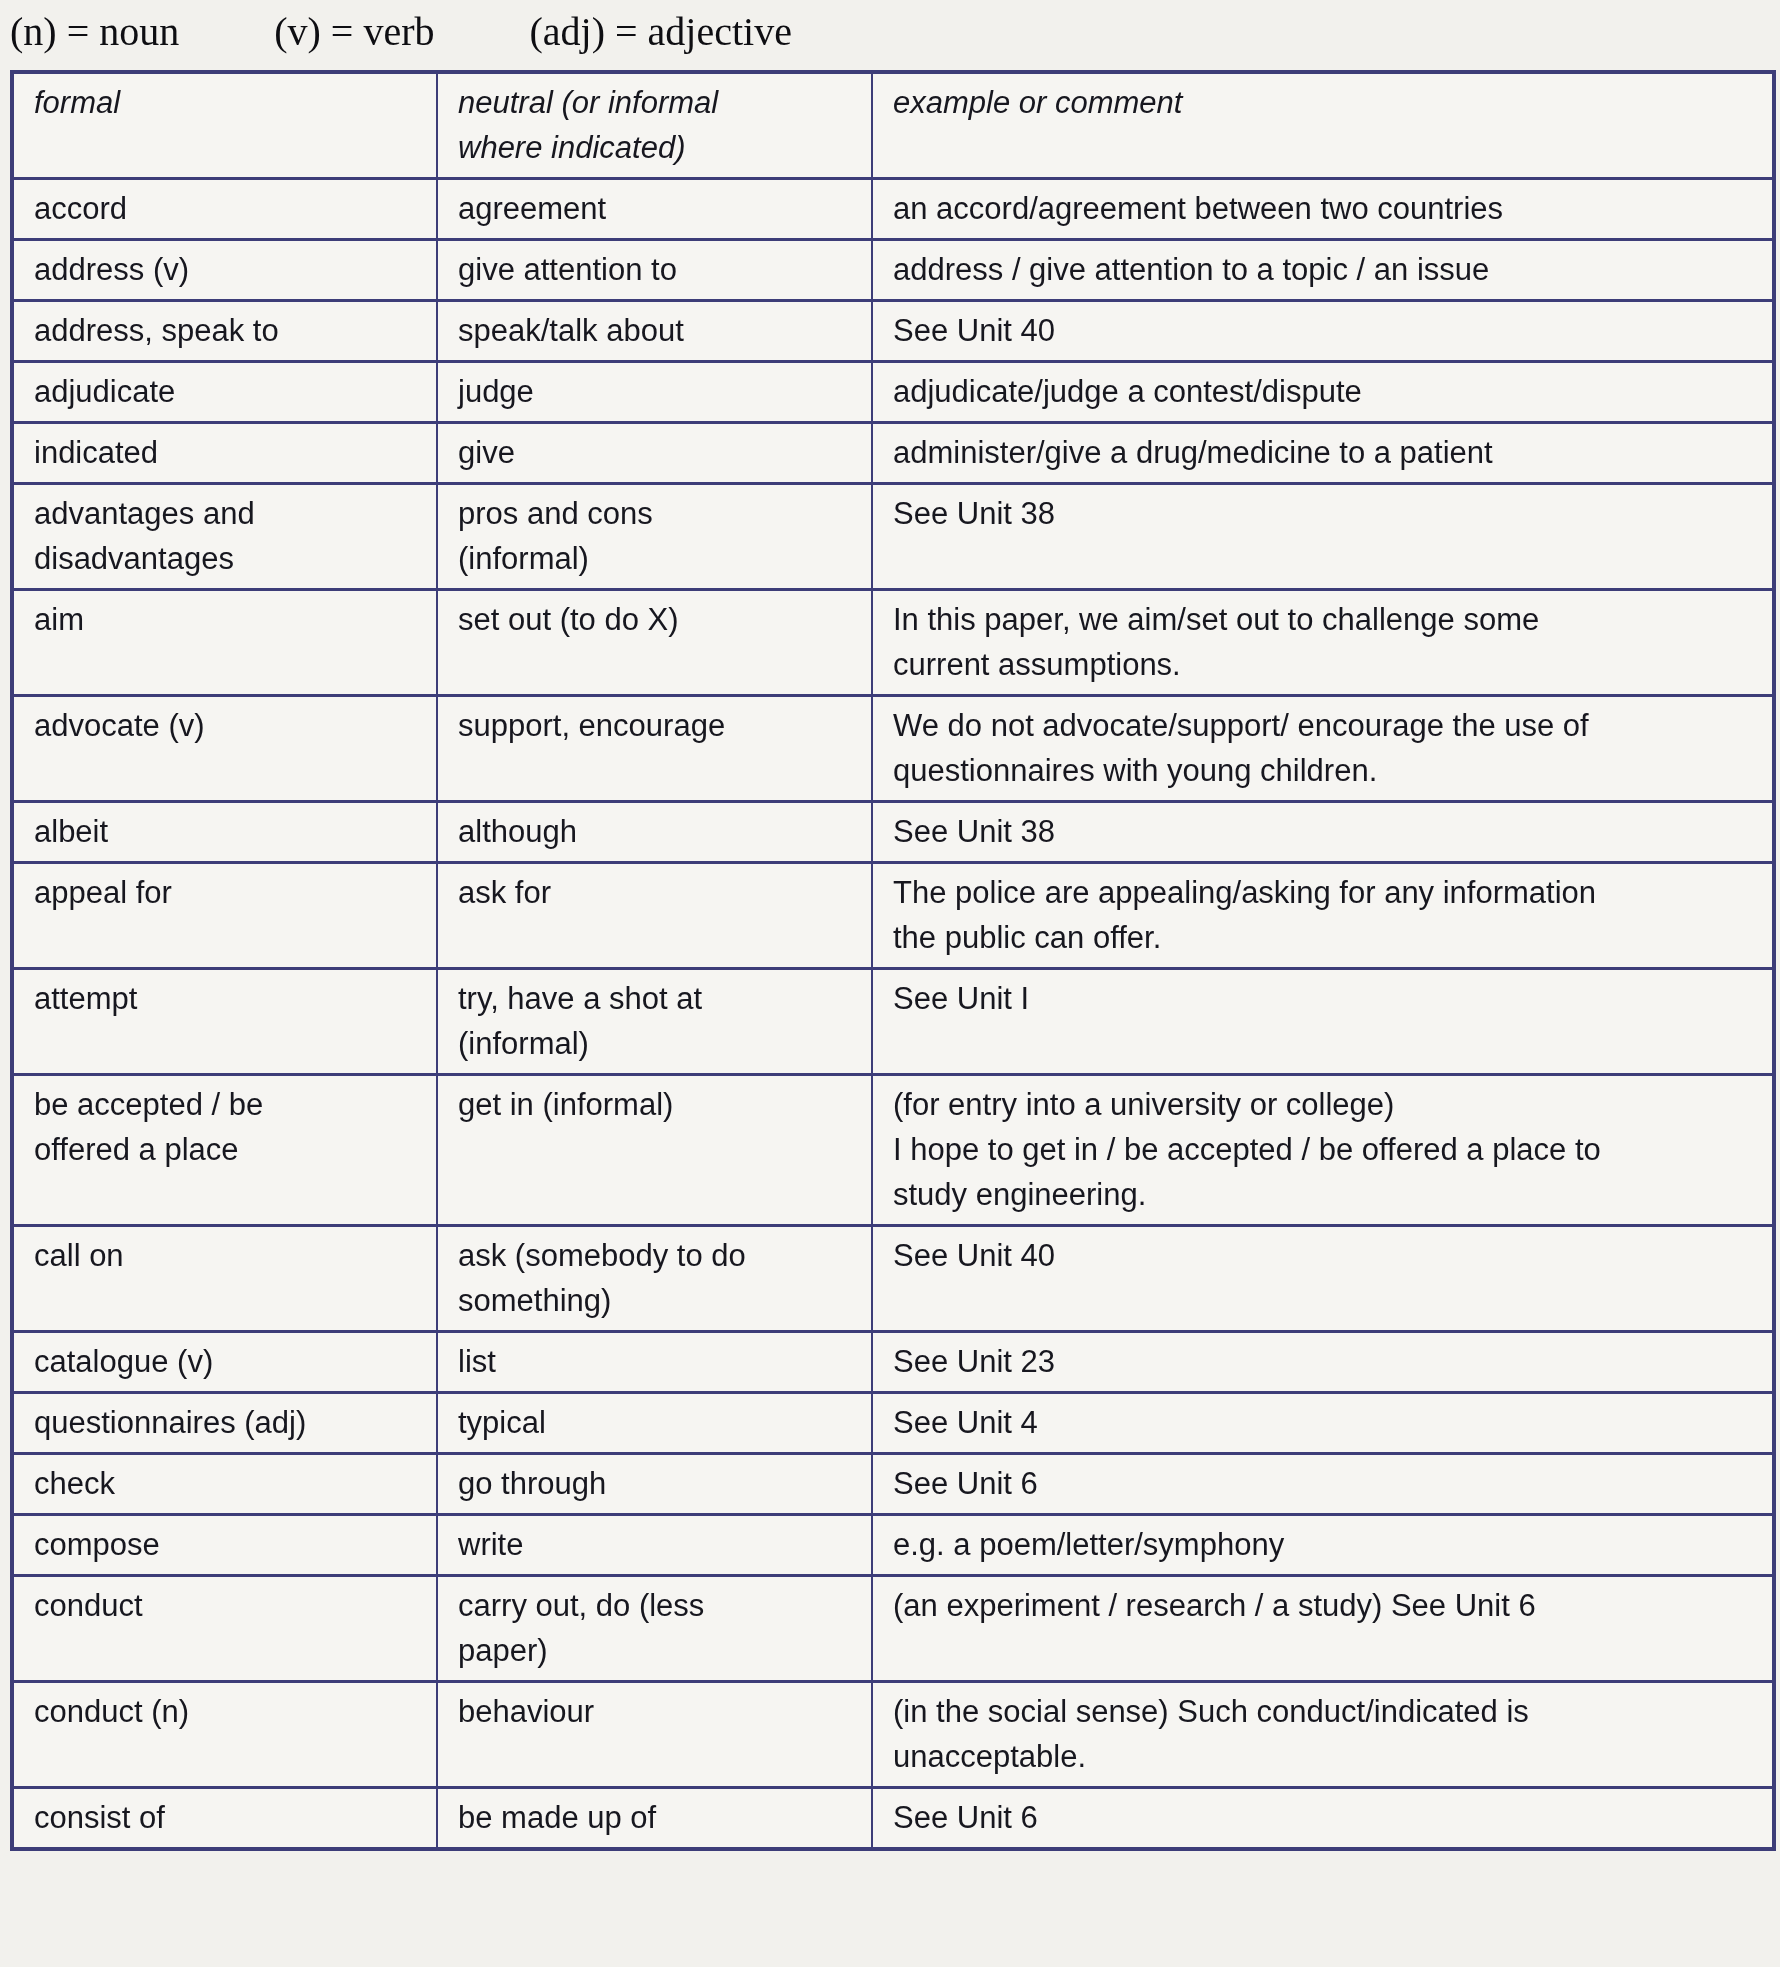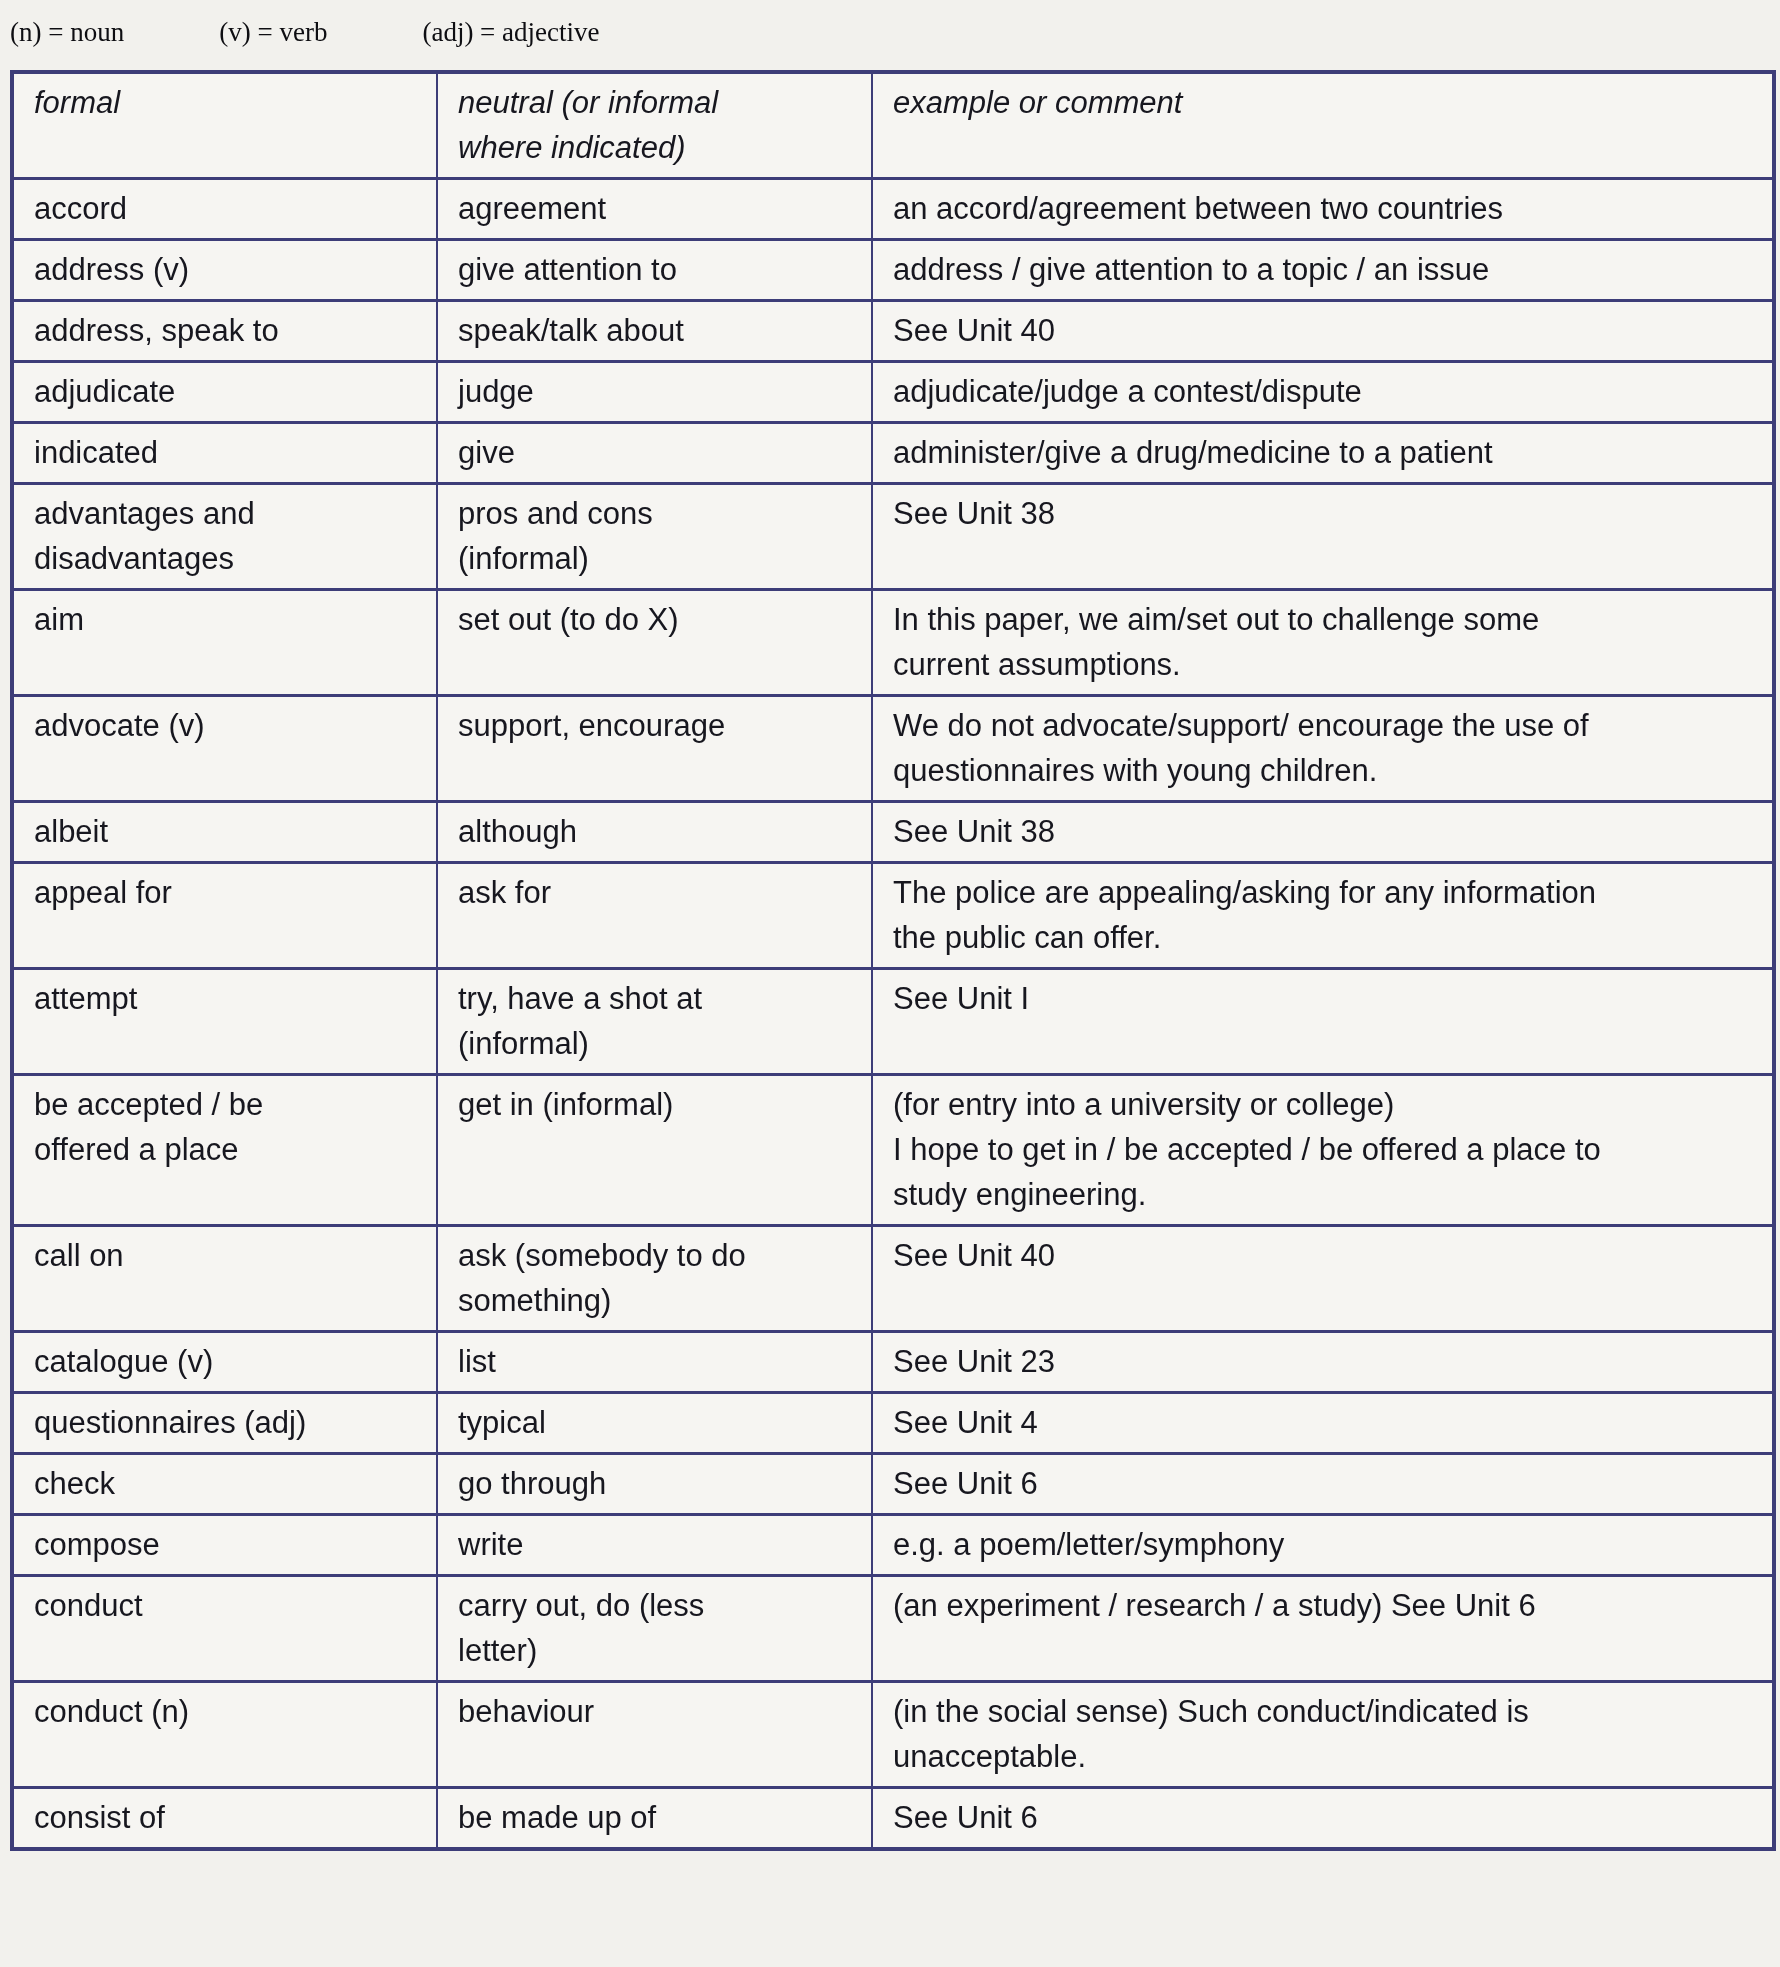--- a/index.html
+++ b/index.html
@@ -13,21 +13,21 @@
   html,body{margin:0;padding:0;}
   body{
     width:1780px;height:1967px;overflow:hidden;
     background:var(--page-bg);
     font-family:"Liberation Sans",sans-serif;
   }
   .page{padding:8px 0 0 10px;}
   .legend{
     display:flex;gap:95px;
     font-family:"Liberation Serif",serif;
-    font-size:27px;line-height:48px;
+    font-size:40px;line-height:48px;
     color:var(--legend-text);
     margin:0 0 14px 0;
   }
   table.vocab{
     border-collapse:collapse;
     table-layout:fixed;
     width:1762px;
     background:var(--cell-bg);
     border:4px solid var(--border);
   }
@@ -167,21 +167,21 @@
           <td>See Unit 6</td>
         </tr>
         <tr>
           <td>compose</td>
           <td>write</td>
           <td>e.g. a poem/letter/symphony</td>
         </tr>
         <tr>
           <td>conduct</td>
           <td>carry out, do (less
-letter)</td>
+paper)</td>
           <td>(an experiment / research / a study) See Unit 6</td>
         </tr>
         <tr>
           <td>conduct (n)</td>
           <td>behaviour</td>
           <td>(in the social sense) Such conduct/indicated is
 unacceptable.</td>
         </tr>
         <tr>
           <td>consist of</td>

